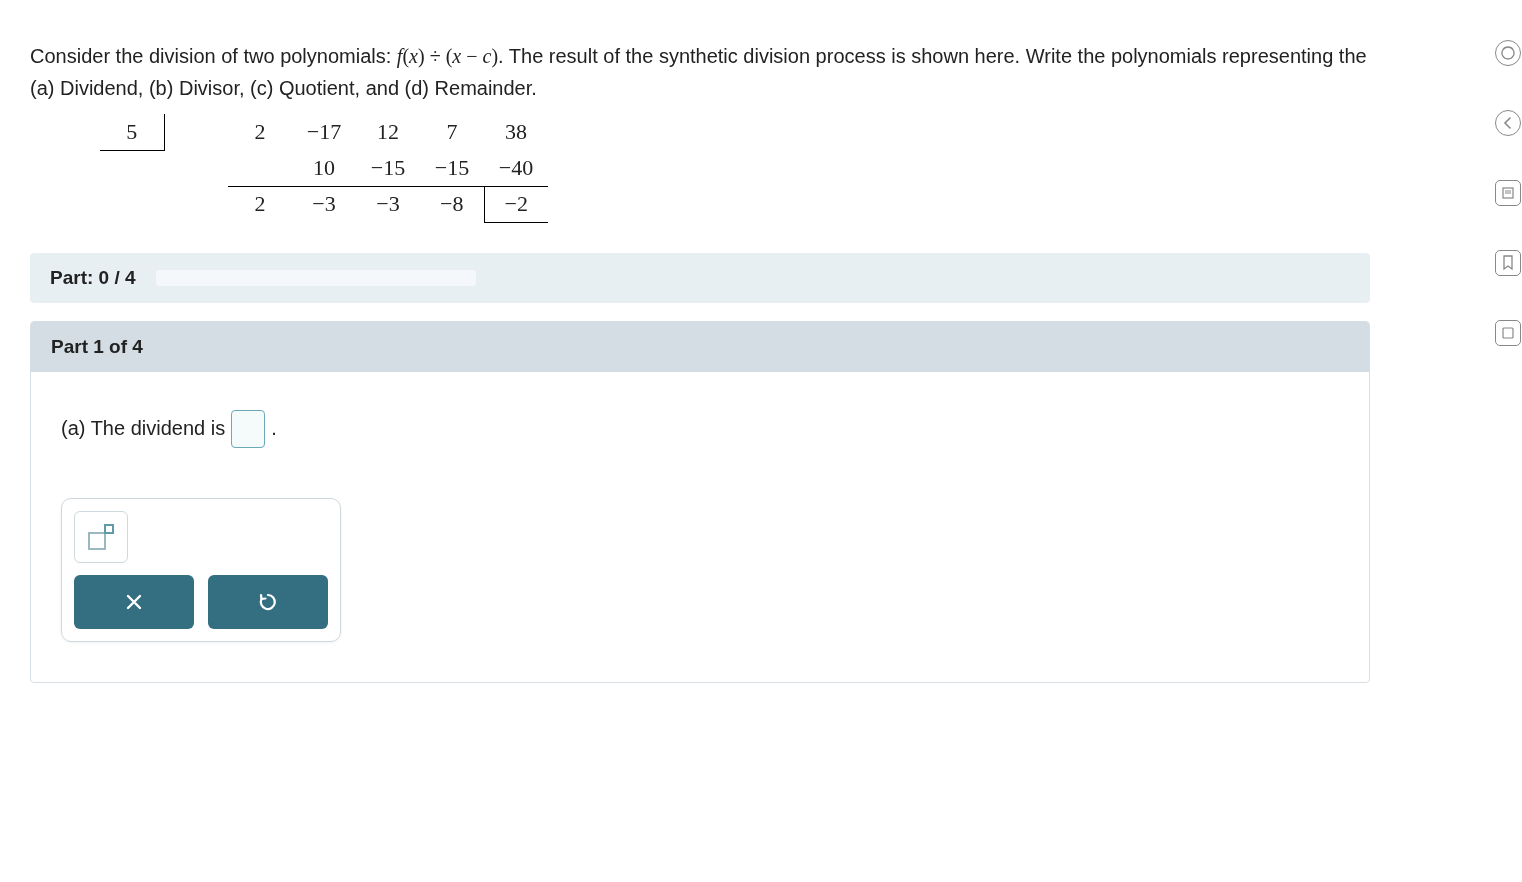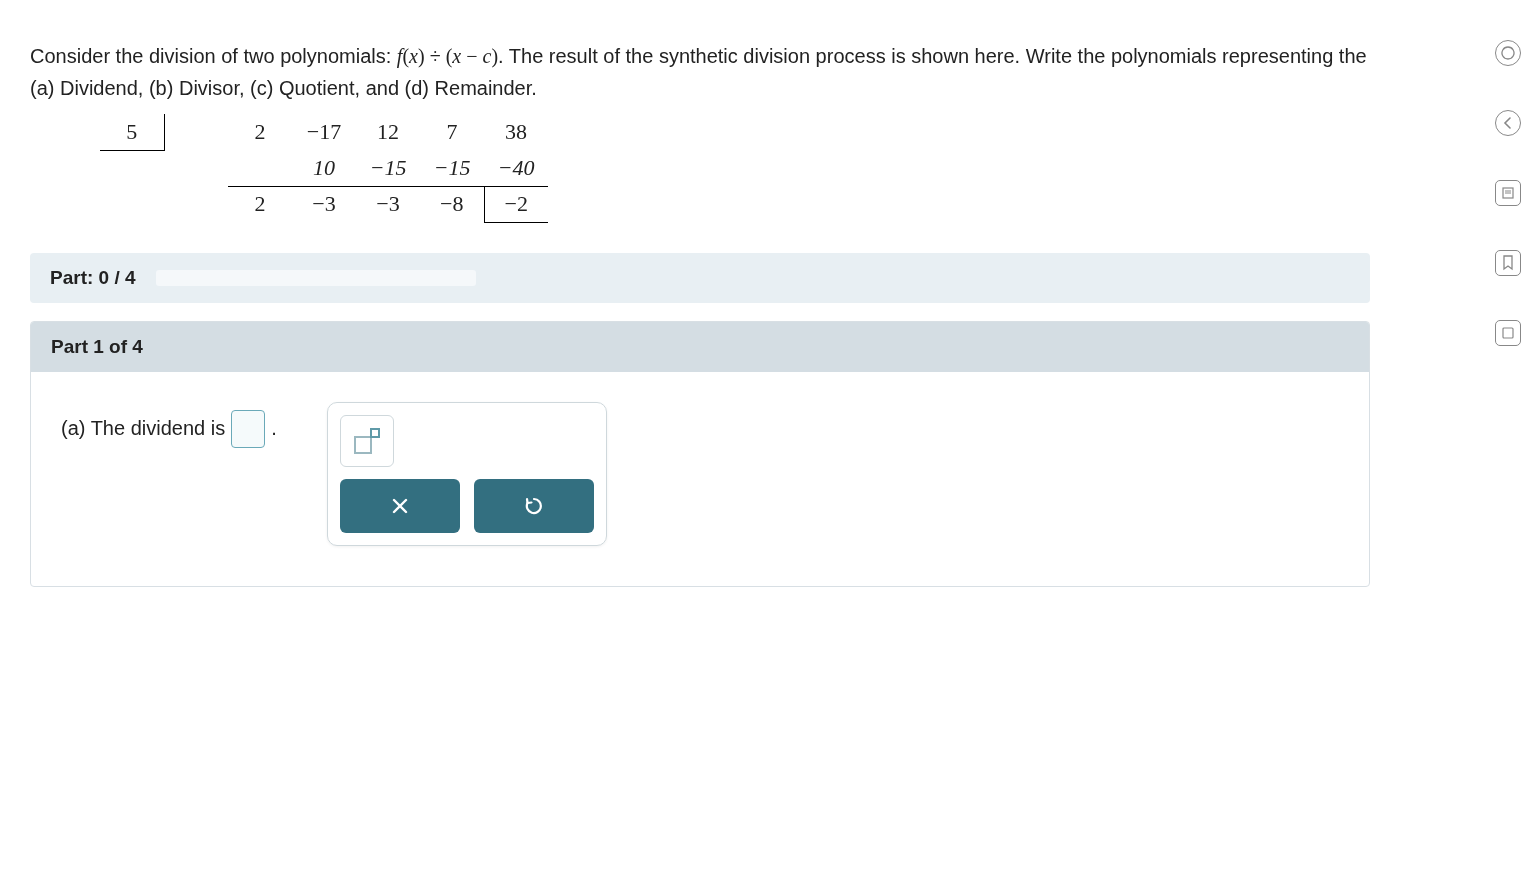--- a/index.html
+++ b/index.html
@@ -30,21 +30,21 @@
   .syndiv td {
     width: 64px;
     height: 36px;
     text-align: center;
     padding: 2px 4px;
   }
   .c-cell {
     border-bottom: 1.5px solid #000;
     border-right: 1.5px solid #000;
   }
-  .row2-line td.coef { border-bottom: 1.5px solid #000; font-style: italic; }
+  .row2-line td.coef { border-bottom: 1.5px solid #000; }
   .remainder-box {
     border-left: 1.5px solid #000;
     border-bottom: 1.5px solid #000;
   }
   
   .progress-bar {
     background: #e8eff3;
     padding: 14px 20px;
     border-radius: 4px;
     margin-bottom: 18px;
@@ -69,20 +69,21 @@
     background: #d4dde3;
     padding: 14px 20px;
     font-size: 19px;
     font-weight: bold;
   }
   .part-body {
     padding: 30px 30px 40px 30px;
     display: flex;
     align-items: flex-start;
     gap: 50px;
+    flex-direction: column;
   }
   .answer-line {
     display: flex;
     align-items: center;
     gap: 6px;
     padding-top: 8px;
   }
   .answer-input {
     width: 34px;
     height: 38px;

